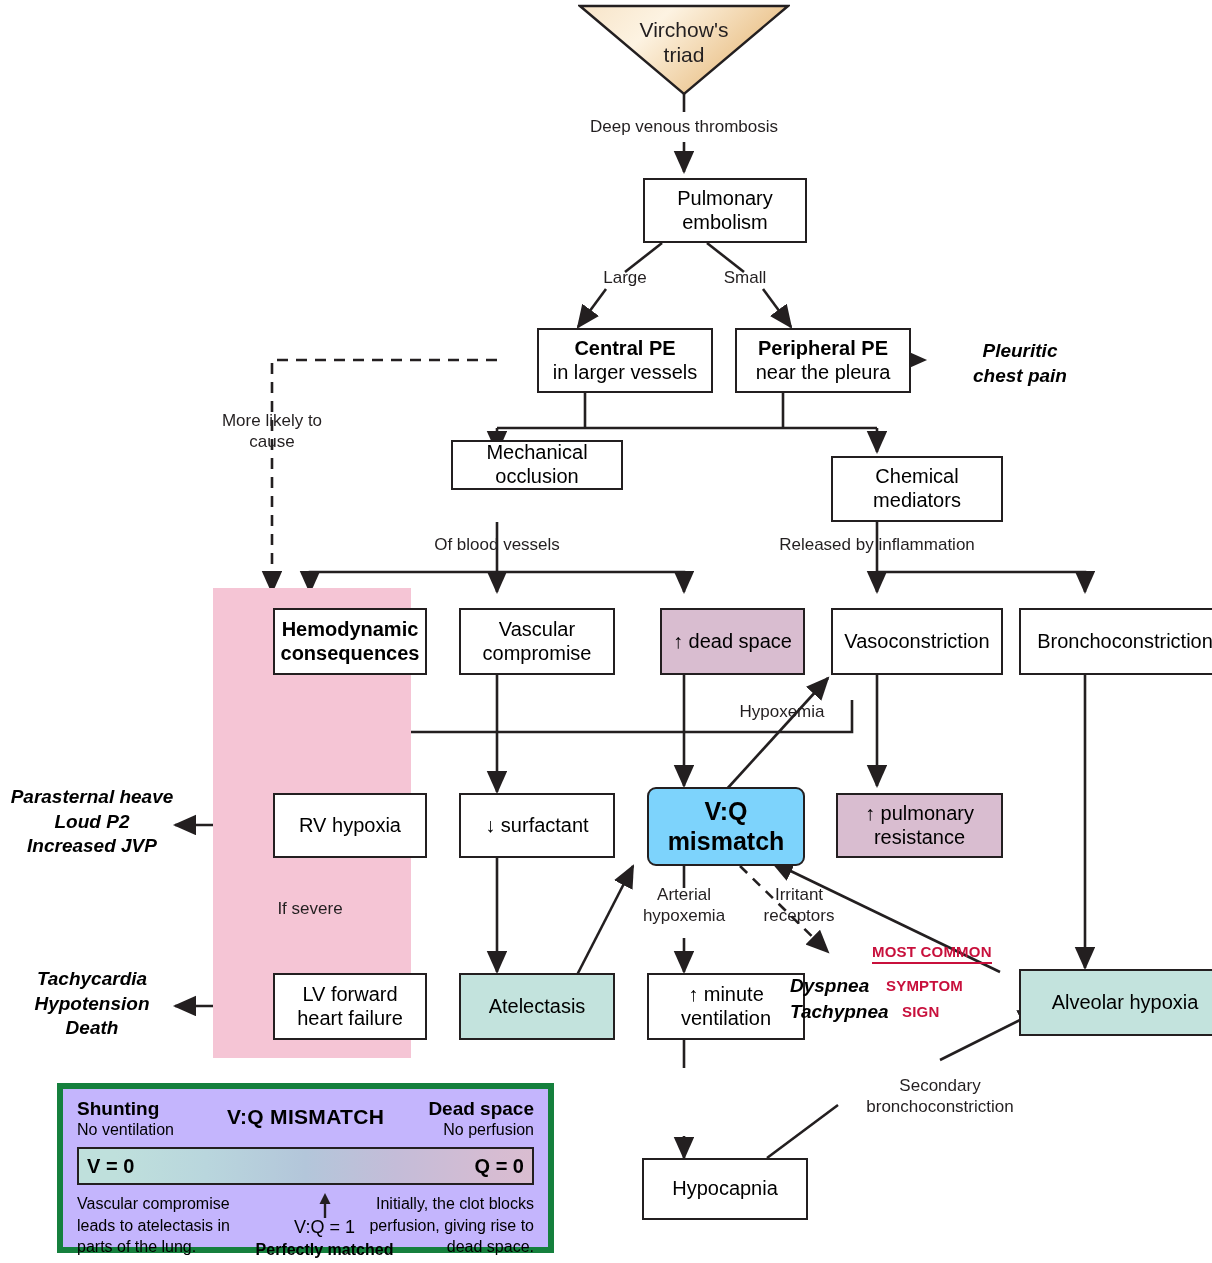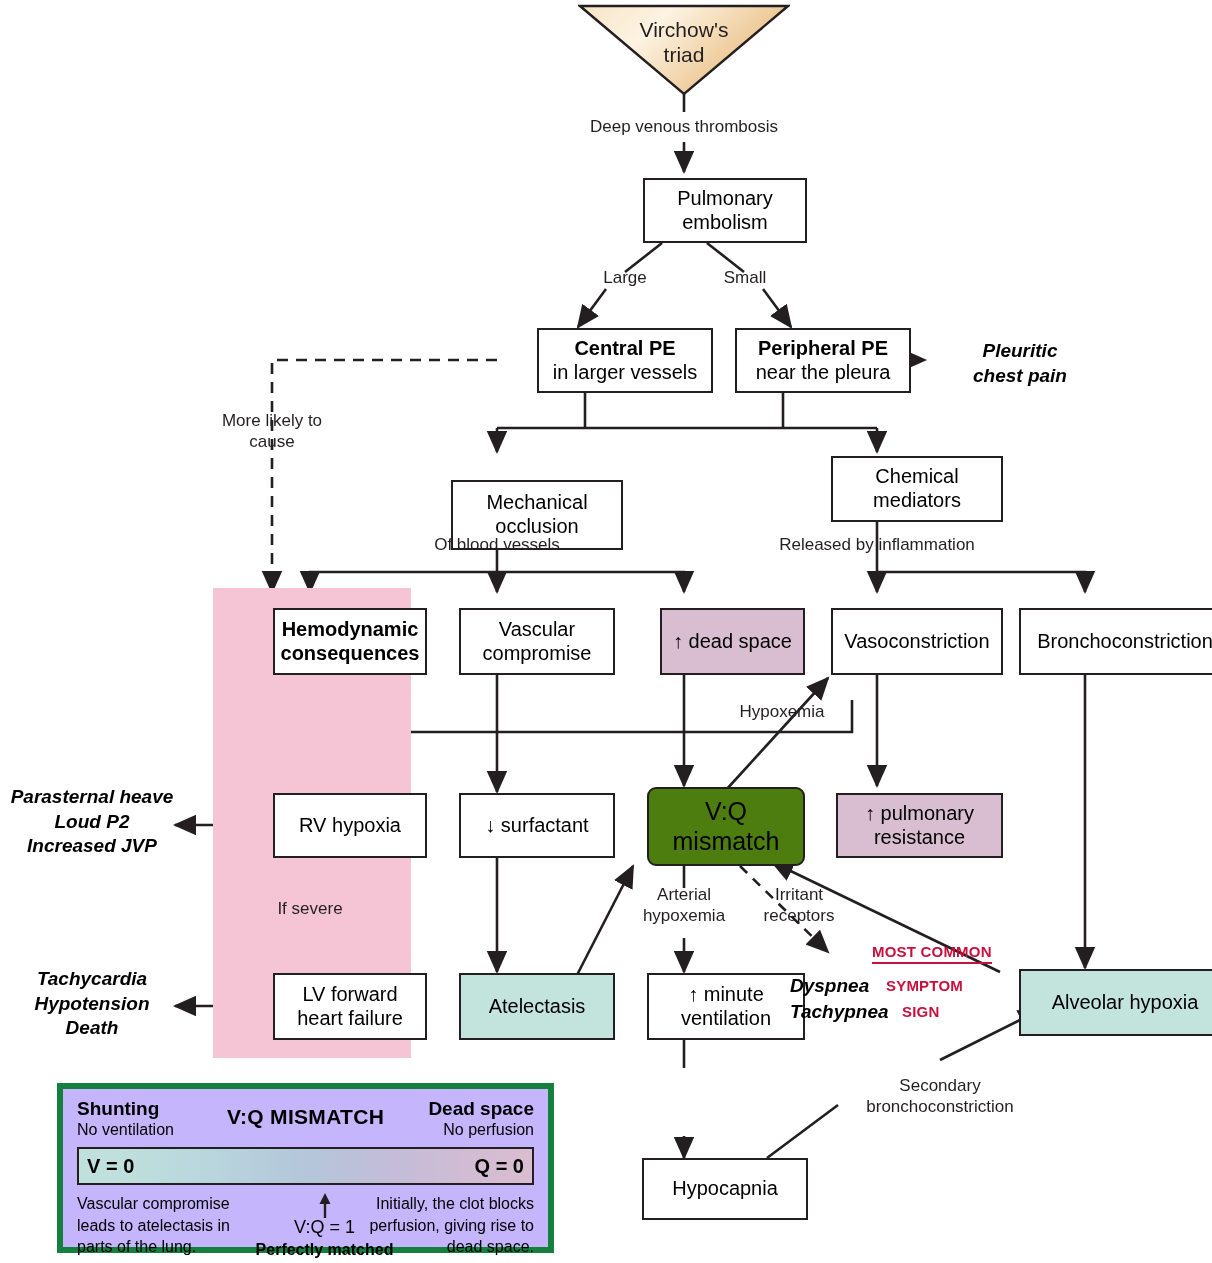--- a/index.html
+++ b/index.html
@@ -29,22 +29,22 @@
     text-align:center;
     line-height:1.18;
     font-size:20px;
     z-index:3;
     margin-left:40px;
   }
   .node .lbl{display:block;padding:0 4px;}
   .node.bold{font-weight:bold;}
   .node.rounded{border-radius:9px;}
   .node.vq{
-    background:#4d7c0f;
-    font-weight:normal;
+    background:#7dd3fc;
+    font-weight:bold;
     font-size:25px;
   }
   .node.mauve{background:#d9bdd0;}
   .node.teal{background:#c3e3dd;}
   .pinkzone{
     position:absolute;
     background:#f5c5d5;
     z-index:1;
   }
   .triad{
@@ -234,21 +234,21 @@
   <div class="node" style="left:497px;top:328px;width:176px;height:65px;flex-direction:column;">
     <span class="lbl" style="font-weight:bold;">Central PE</span>
     <span class="lbl">in larger vessels</span>
   </div>
 
   <div class="node" style="left:695px;top:328px;width:176px;height:65px;flex-direction:column;">
     <span class="lbl" style="font-weight:bold;">Peripheral PE</span>
     <span class="lbl">near the pleura</span>
   </div>
 
-  <div class="node" style="left:411px;top:480px;width:172px;height:70px;">
+  <div class="node" style="left:411px;top:440px;width:172px;height:50px;">
     <span class="lbl">Mechanical<br>occlusion</span>
   </div>
 
   <div class="node" style="left:791px;top:456px;width:172px;height:66px;">
     <span class="lbl">Chemical<br>mediators</span>
   </div>
 
   <div class="node bold" style="left:233px;top:608px;width:154px;height:67px;">
     <span class="lbl">Hemodynamic<br>consequences</span>
   </div>

